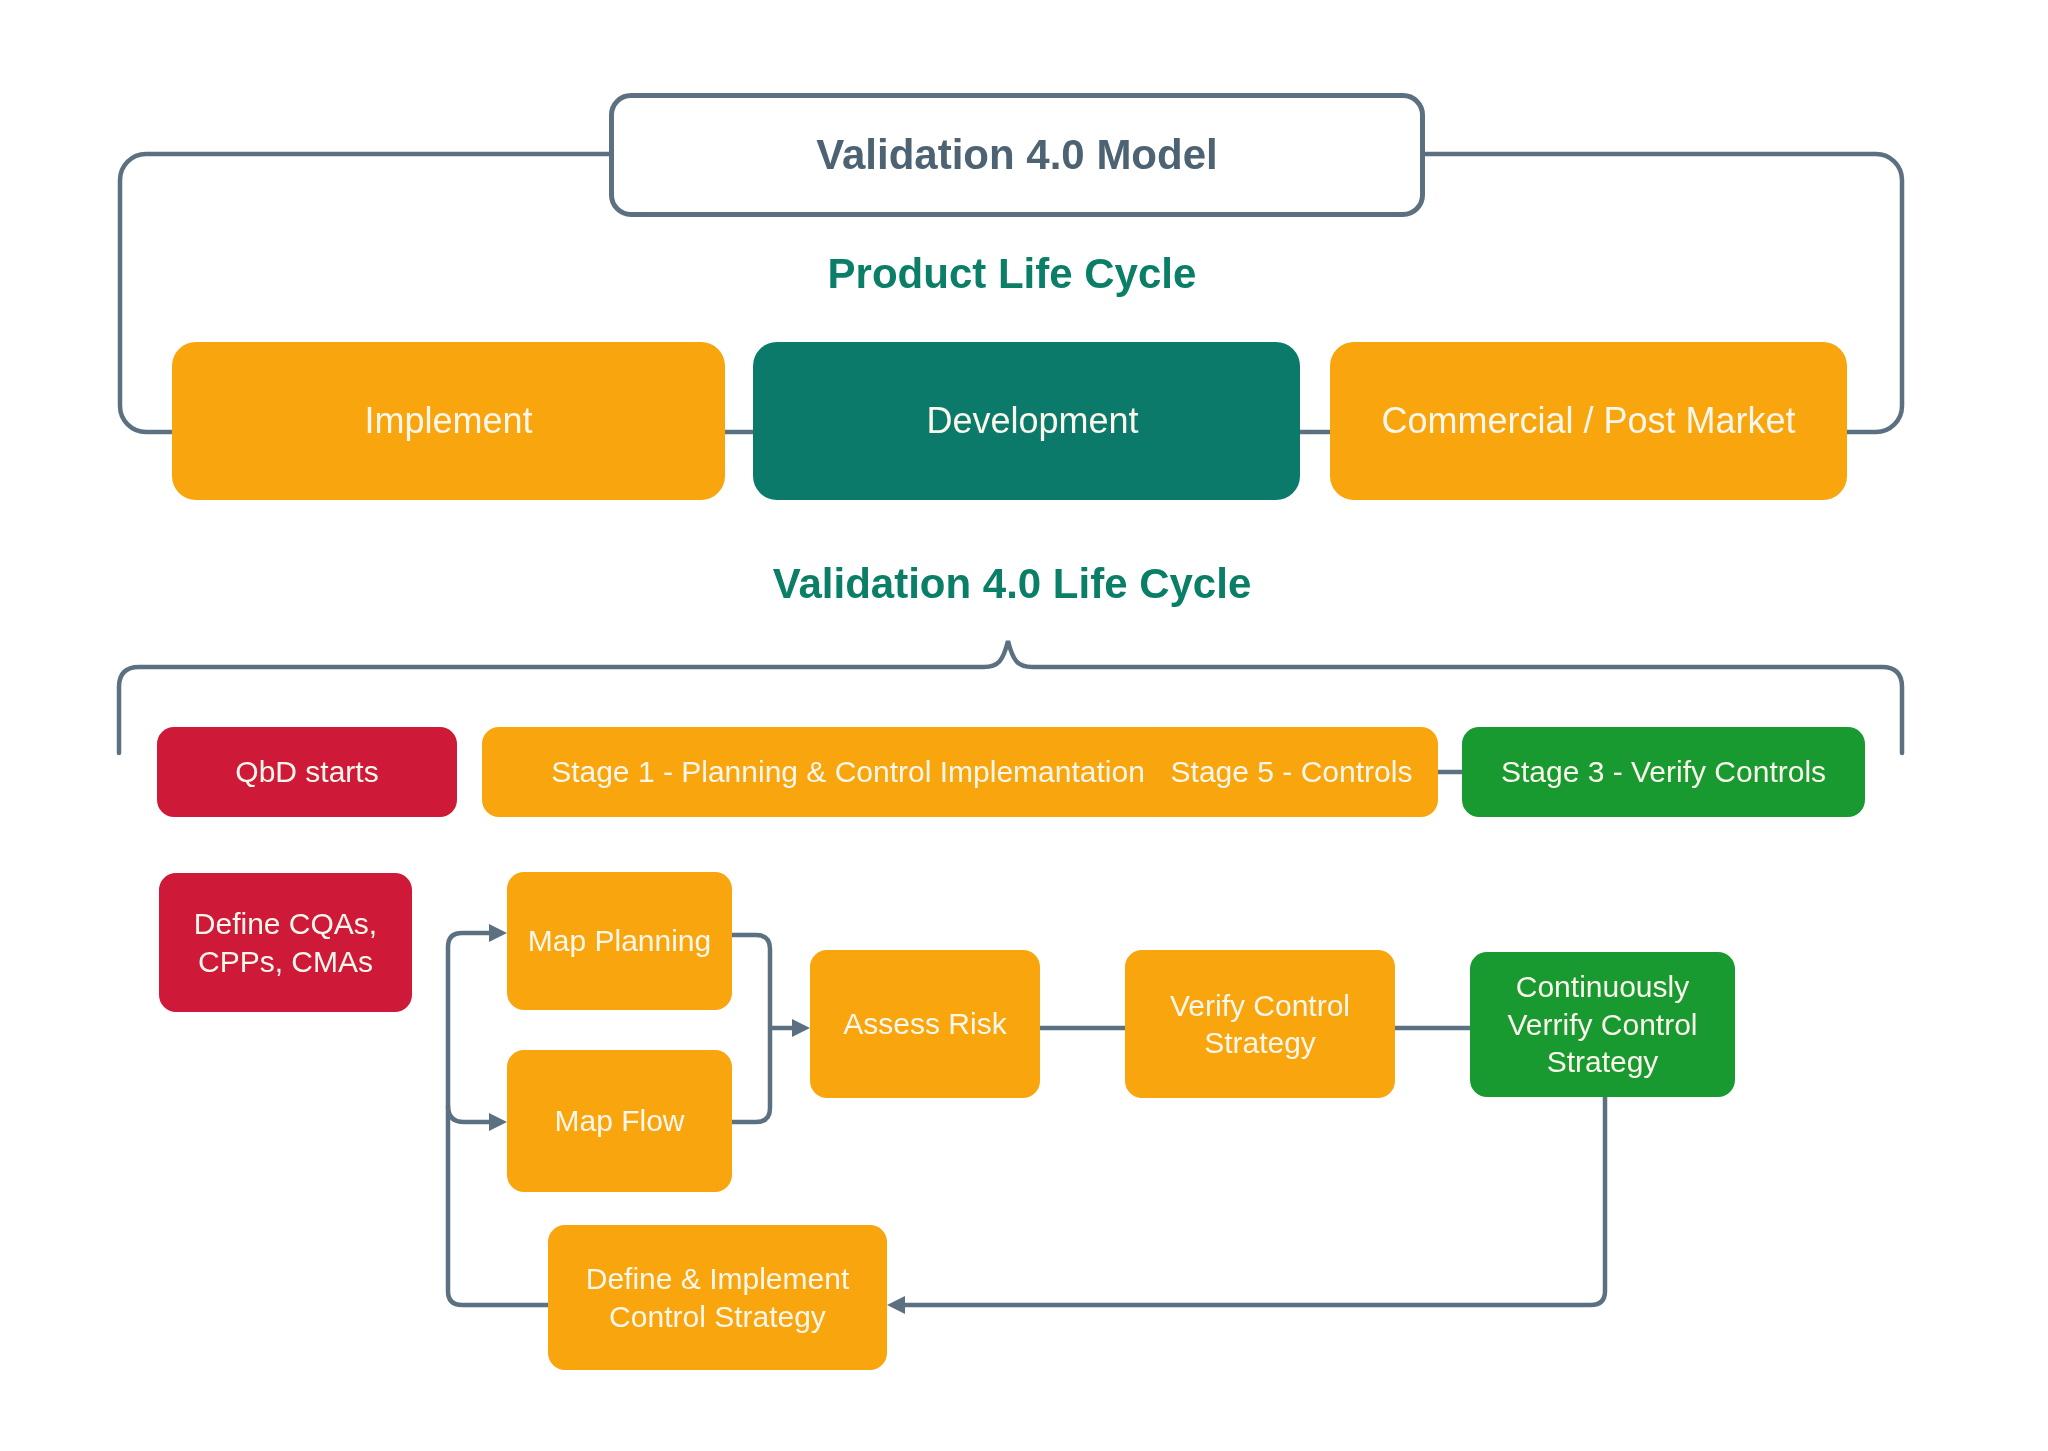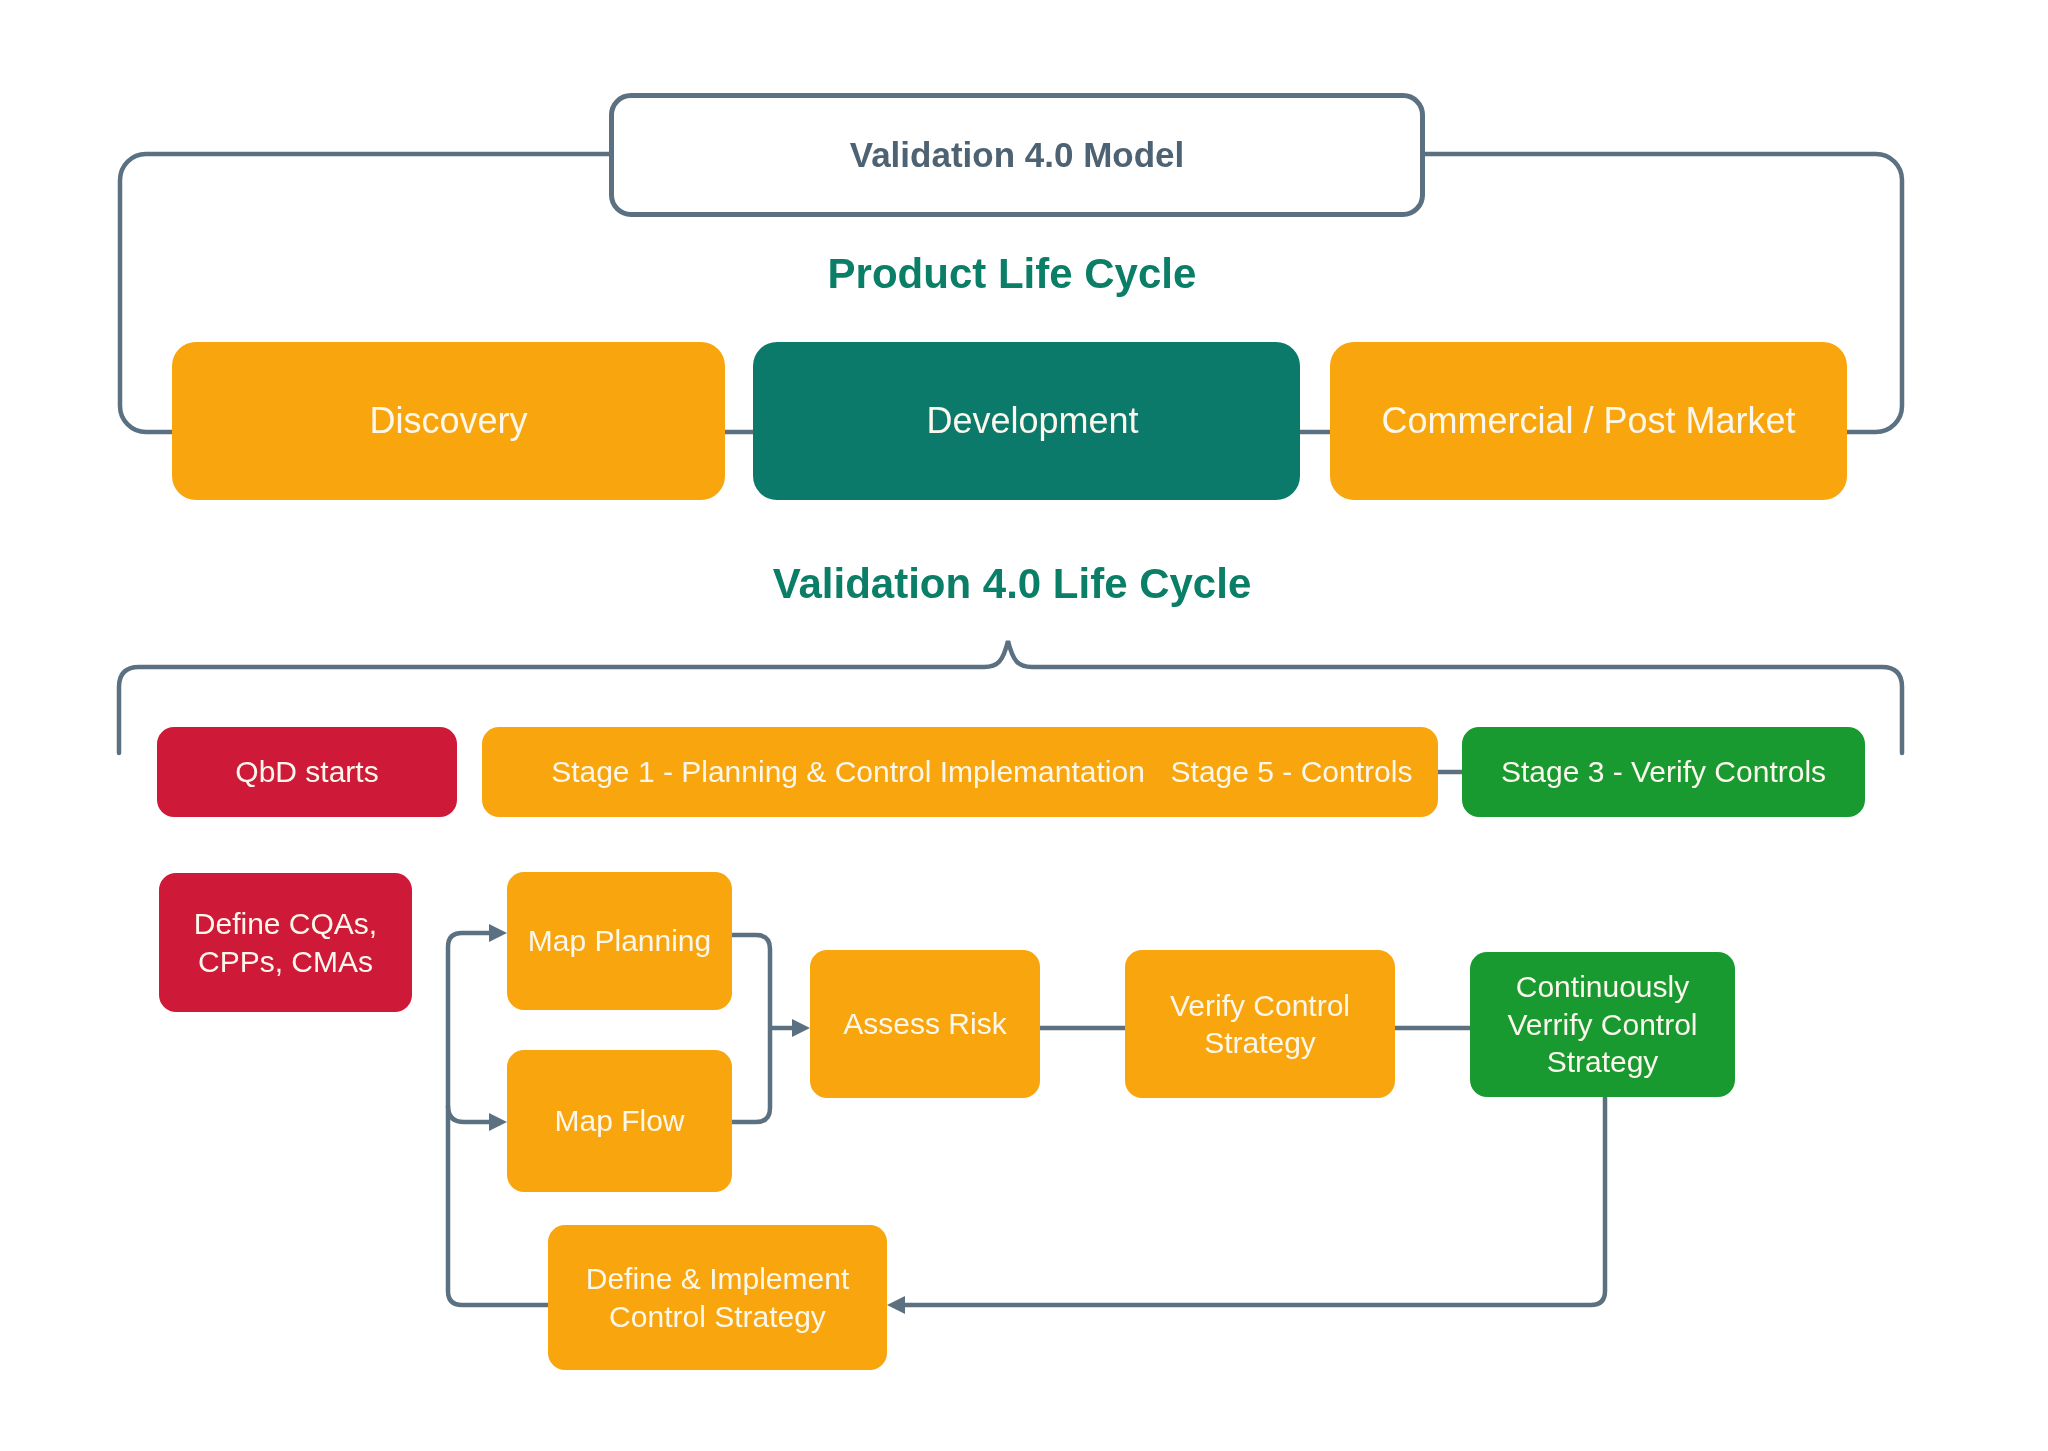--- a/index.html
+++ b/index.html
@@ -18,21 +18,21 @@
   .rounded-md{border-radius:17px;}
   .bg-orange{background:var(--orange);}
   .bg-teal{background:var(--teal);padding-left:12px;}
   .bg-red{background:var(--red);}
   .bg-green{background:var(--green);}
 
   .title-box{
     position:absolute;z-index:2;left:609px;top:93px;width:806px;height:114px;
     background:#ffffff;border:5px solid var(--line);border-radius:22px;
     display:flex;align-items:center;justify-content:center;
-    font-size:35px;font-weight:bold;color:var(--slate);
+    font-size:42px;font-weight:bold;color:var(--slate);
   }
   .section-heading{
     position:absolute;z-index:1;left:512px;width:1000px;text-align:center;
     font-size:42px;font-weight:bold;color:var(--teal-text);
   }
   .heading-product{top:250px;}
   .heading-validation{top:560px;}
 
   
   .phase{height:158px;top:342px;font-size:36px;}
@@ -88,21 +88,21 @@
     <polygon points="507,933 489,924 489,942" fill="#5B7181"></polygon>
     <polygon points="507,1122 489,1113 489,1131" fill="#5B7181"></polygon>
     <polygon points="810,1028 792,1019 792,1037" fill="#5B7181"></polygon>
     <polygon points="887,1305 905,1296 905,1314" fill="#5B7181"></polygon>
   </svg>
 
   <div class="title-box">Validation 4.0 Model</div>
 
   <div class="section-heading heading-product">Product Life Cycle</div>
 
-  <div class="node rounded-lg bg-orange phase phase-discovery">Discovery</div>
+  <div class="node rounded-lg bg-orange phase phase-discovery">Implement</div>
   <div class="node rounded-lg bg-teal phase phase-development">Development</div>
   <div class="node rounded-lg bg-orange phase phase-commercial">Commercial / Post Market</div>
 
   <div class="section-heading heading-validation">Validation 4.0 Life Cycle</div>
 
   <div class="node rounded-md bg-red stage stage-qbd">QbD starts</div>
   <div class="node rounded-md bg-orange stage stage-1">Stage 1 - Planning &amp; Control Implemantation</div>
   <div class="node rounded-md bg-orange stage stage-2">Stage 5 - Controls</div>
   <div class="node rounded-md bg-green stage stage-3">Stage 3 - Verify Controls</div>
 

